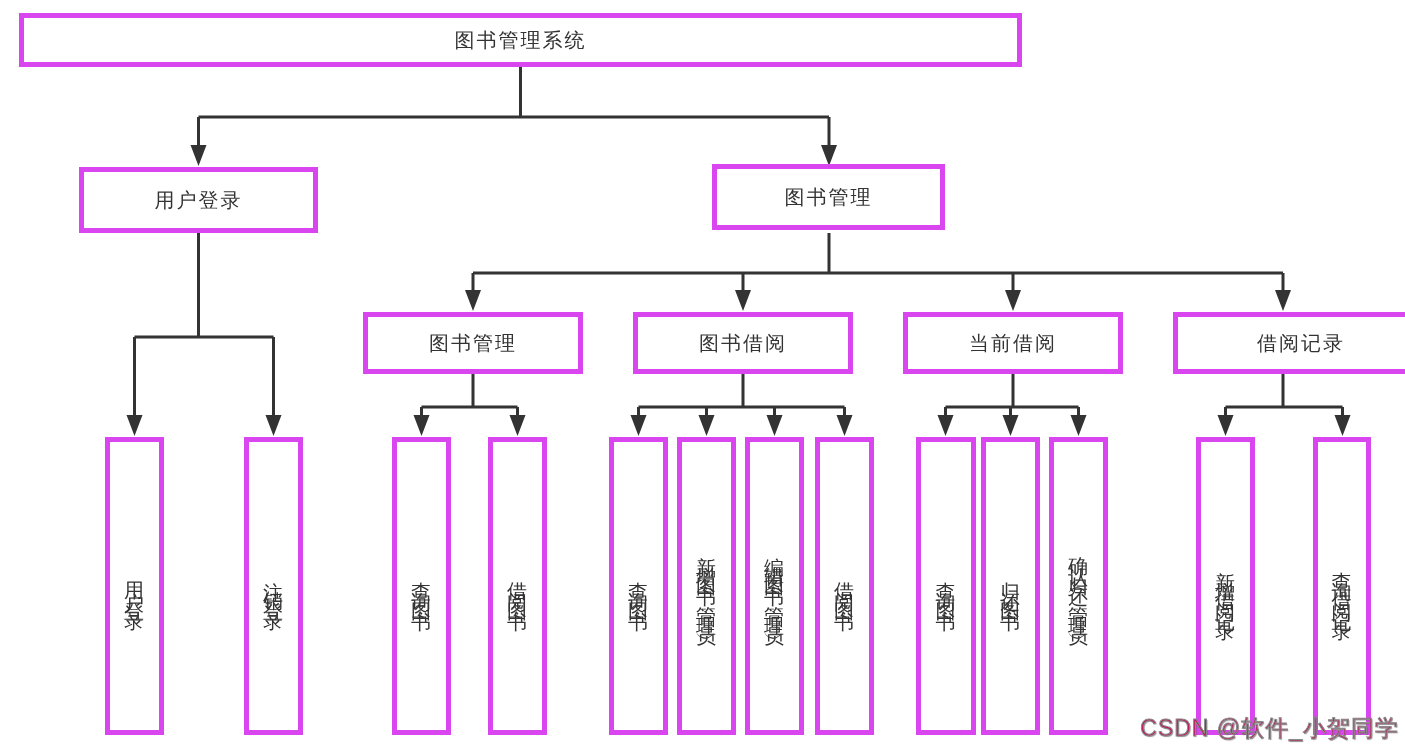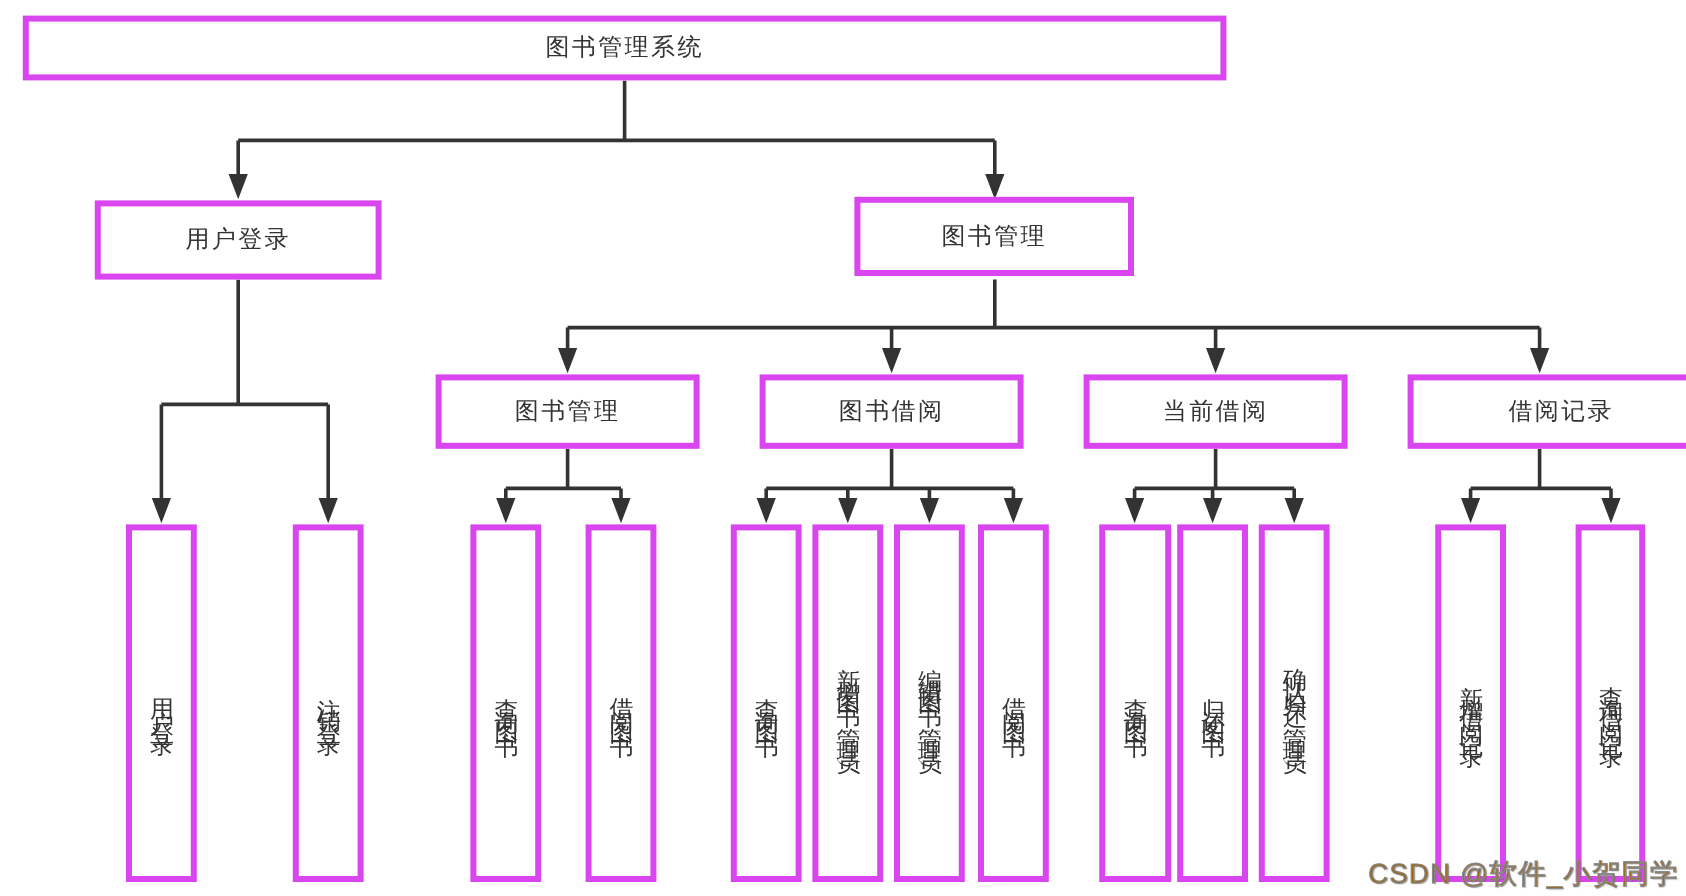--- a/index.html
+++ b/index.html
@@ -30,21 +30,21 @@
     text-orientation:mixed;
     font-size:20px;
     letter-spacing:10px;
     line-height:1;
   }
   .watermark{
     position:absolute;
     top:713px;right:6px;
     font-size:23px;
     letter-spacing:1px;
-    color:#a16207;
+    color:#be185d;
     -webkit-text-stroke:1px #8a8a8a;
     text-shadow:1px 1px 1px rgba(80,80,80,0.55);
     white-space:nowrap;
   }
 </style>
 </head>
 <body>
 
 <div class="canvas">
 

